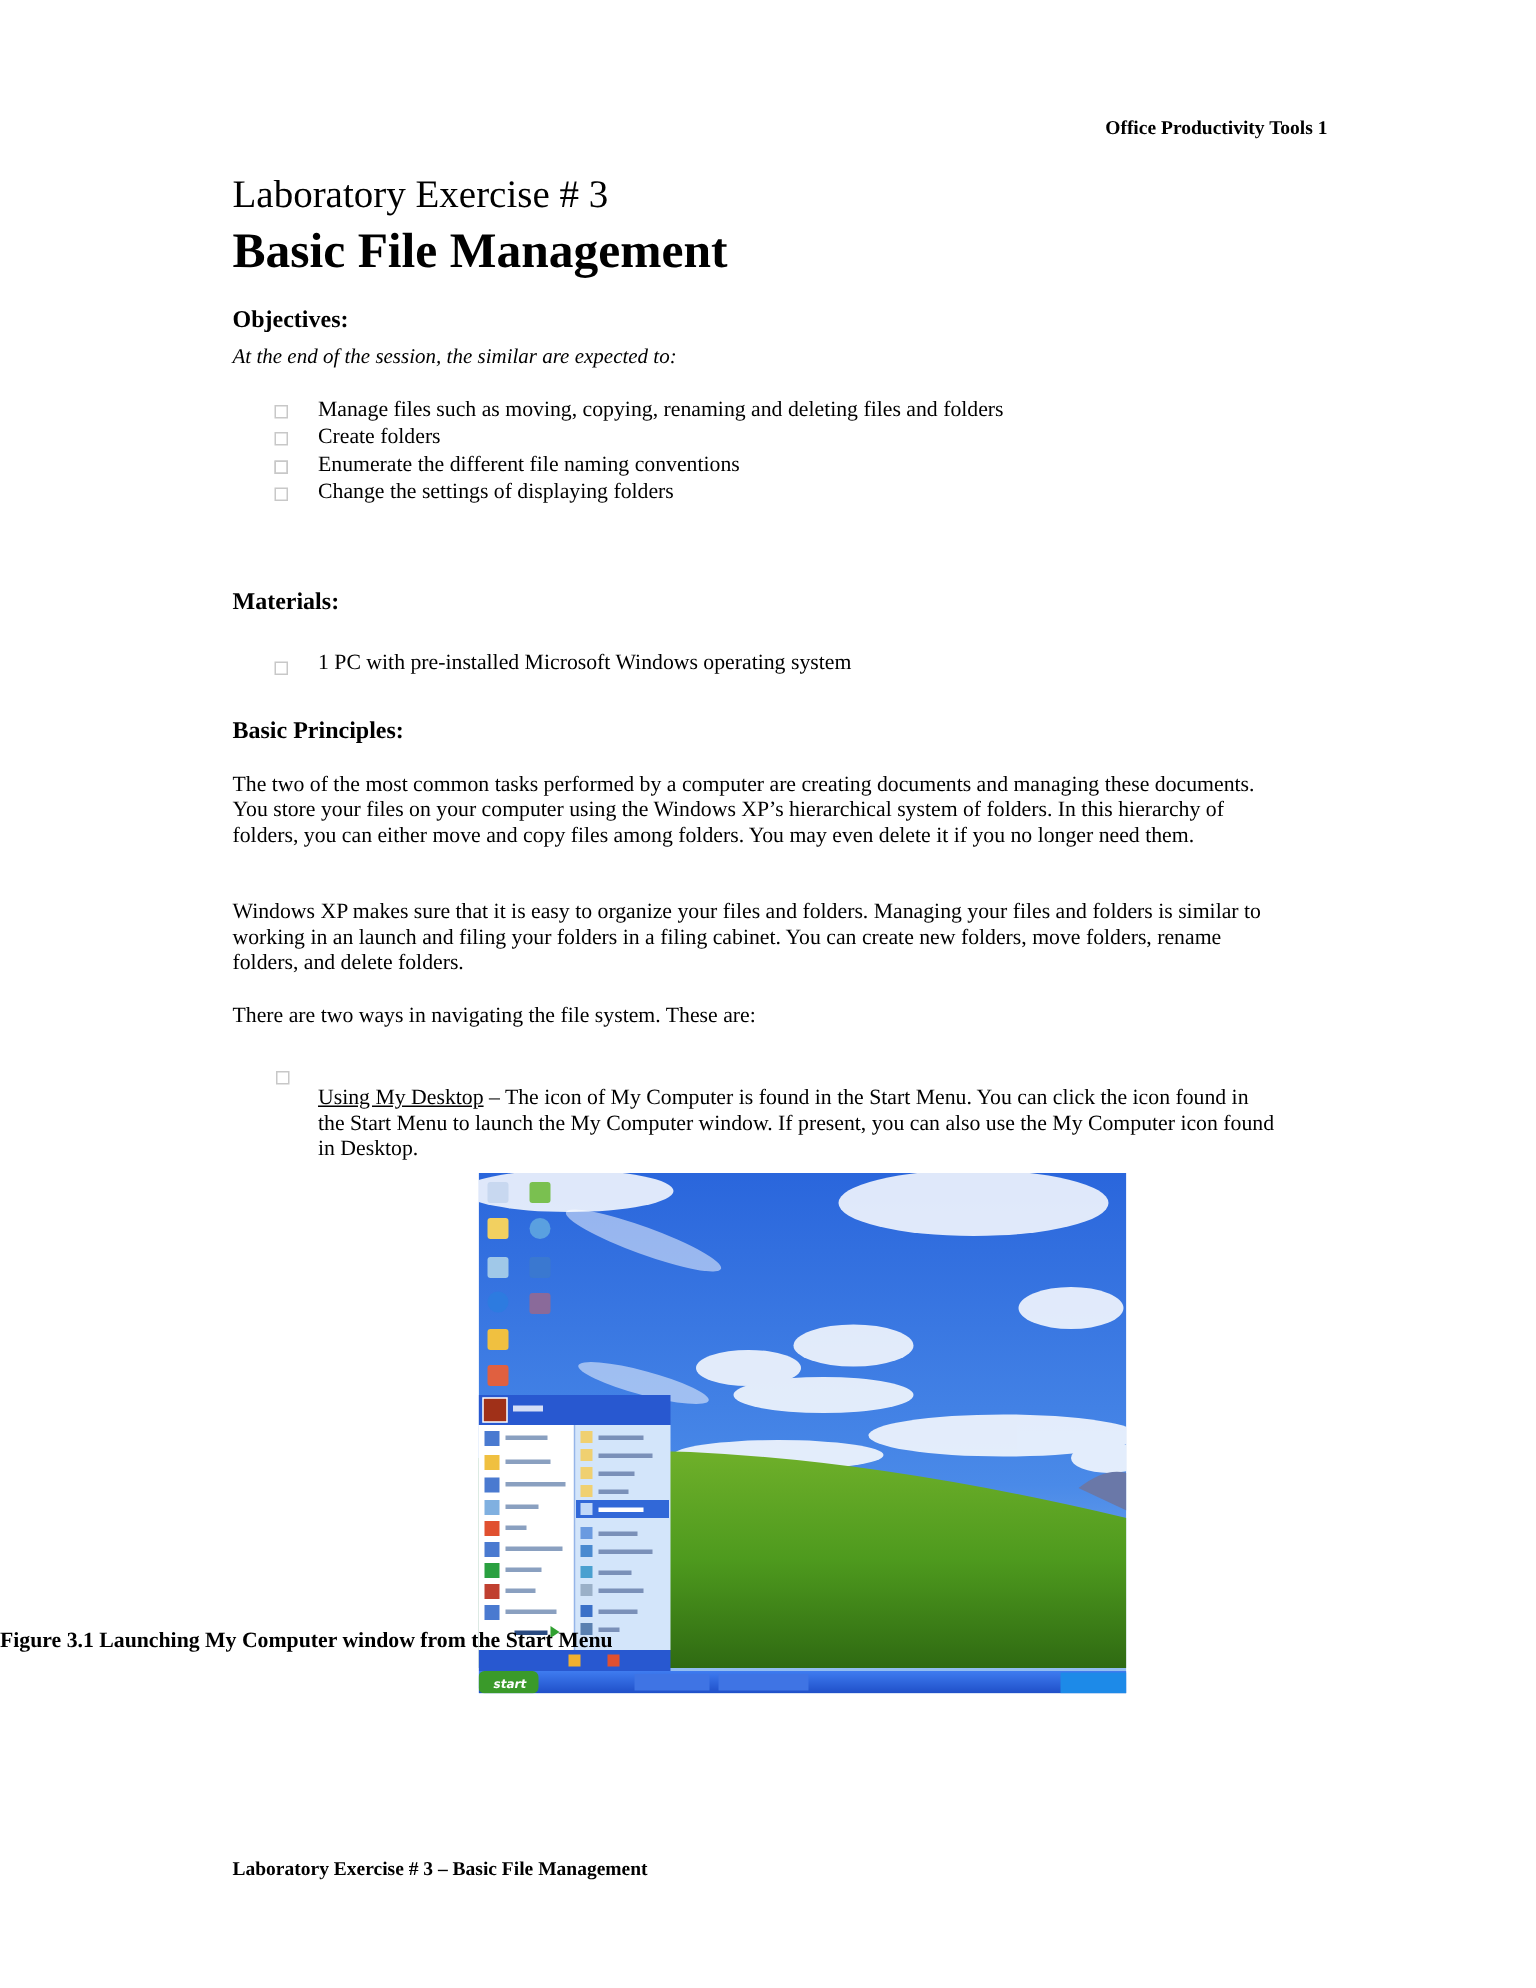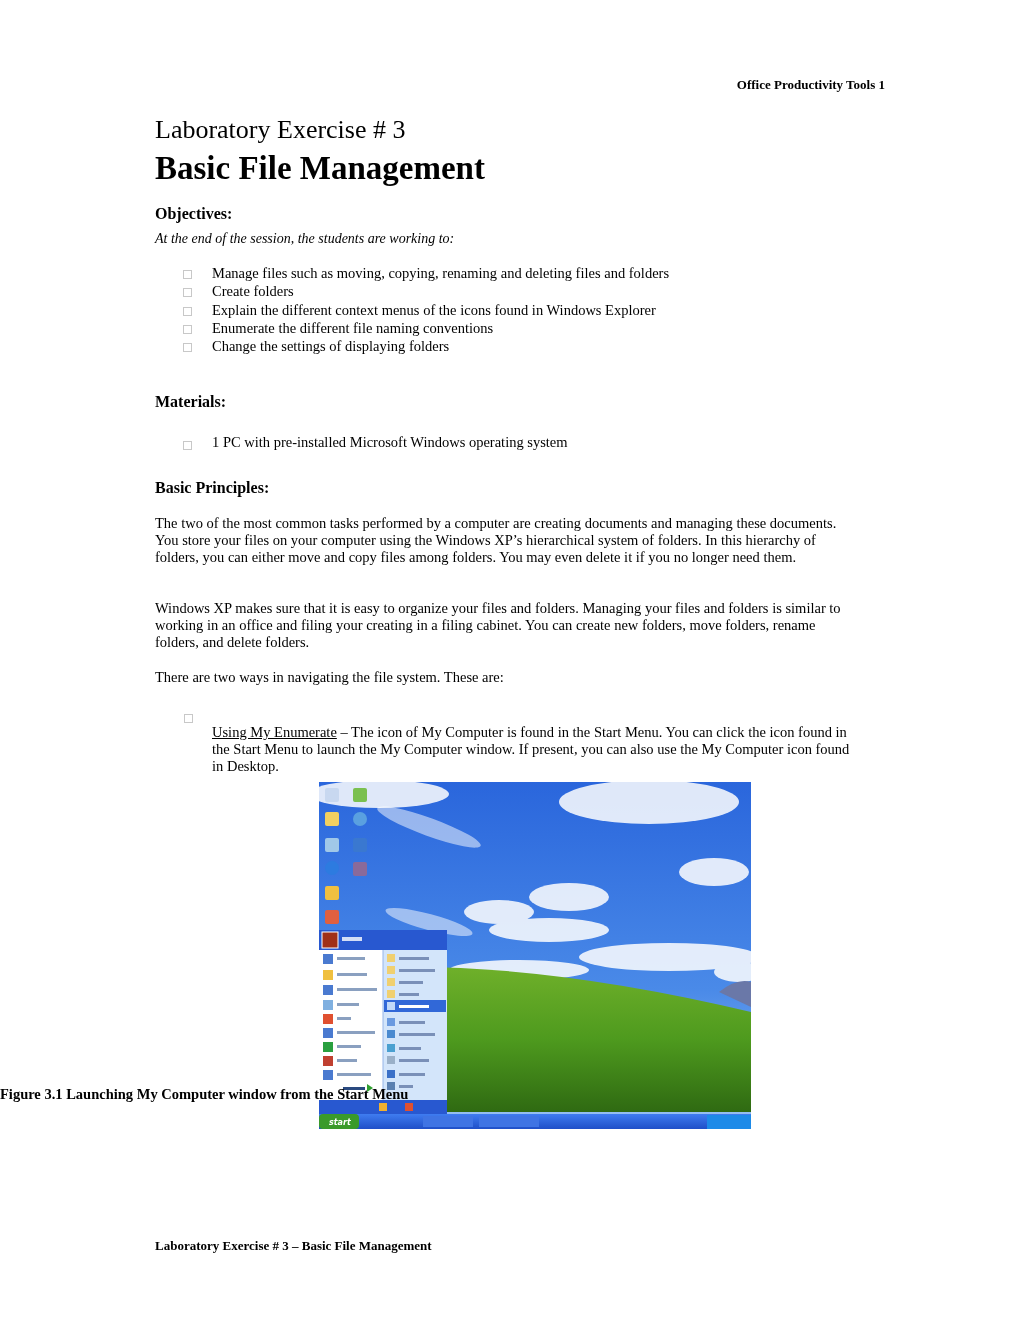--- a/index.html
+++ b/index.html
@@ -22,43 +22,43 @@
 </style>
 </head>
 <body>
 
 <div class="abs header-right">Office Productivity Tools 1</div>
 
 <h2 class="abs lab-title">Laboratory Exercise # 3</h2>
 <h1 class="abs main-title">Basic File Management</h1>
 
 <h3 class="abs sec-head" style="top:205px">Objectives:</h3>
-<div class="abs intro">At the end of the session, the students are working to:</div>
+<div class="abs intro">At the end of the session, the similar are expected to:</div>
 
 <ul class="abs blist" style="top:264px">
   <li><span class="box"></span><span>Manage files such as moving, copying, renaming and deleting files and folders</span></li>
   <li><span class="box"></span><span>Create folders</span></li>
-  <li><span class="box"></span><span>Explain the different context menus of the icons found in Windows Explorer</span></li>
+  <li><span class="box"></span></li>
   <li><span class="box"></span><span>Enumerate the different file naming conventions</span></li>
   <li><span class="box"></span><span>Change the settings of displaying folders</span></li>
 </ul>
 
 <h3 class="abs sec-head" style="top:393px">Materials:</h3>
 <ul class="abs blist" style="top:433px">
   <li><span class="box" style="top:8px"></span><span>1 PC with pre-installed Microsoft Windows operating system</span></li>
 </ul>
 
 <h3 class="abs sec-head" style="top:479px">Basic Principles:</h3>
 
 <p class="abs para" style="top:515px">The two of the most common tasks performed by a computer are creating documents and managing these documents.   You store your files on your computer using the Windows XP’s hierarchical system of folders. In this hierarchy of folders, you can either move and copy files among folders.   You may even delete it if you no longer need them.</p>
-<p class="abs para" style="top:600px">Windows XP makes sure that it is easy to organize your files and folders. Managing your files and folders is similar to working in an office and filing your creating in a filing cabinet. You can create new folders, move folders, rename folders, and delete folders.</p>
+<p class="abs para" style="top:600px">Windows XP makes sure that it is easy to organize your files and folders. Managing your files and folders is similar to working in an launch and filing your folders in a filing cabinet. You can create new folders, move folders, rename folders, and delete folders.</p>
 <p class="abs para" style="top:669px">There are two ways in navigating the file system. These are:</p>
 
 <span class="abs box" style="left:184px; top:714px"></span>
-<p class="abs para" style="left:212px; top:724px; width:640px"><span class="u">Using My Enumerate</span><span> – The icon of My Computer is found in the Start Menu. You can click the icon found in the Start Menu to launch the My Computer window. If present, you can also use the My Computer icon found in Desktop.</span></p>
+<p class="abs para" style="left:212px; top:724px; width:640px"><span class="u">Using My Desktop</span><span> – The icon of My Computer is found in the Start Menu. You can click the icon found in the Start Menu to launch the My Computer window. If present, you can also use the My Computer icon found in Desktop.</span></p>
 
 <div class="abs figure">
   <svg width="432" height="347" viewBox="0 0 432 347" xmlns="http://www.w3.org/2000/svg">
     <defs>
       <linearGradient id="sky" x1="0" y1="0" x2="0" y2="1">
         <stop offset="0" stop-color="#2a66dc"></stop>
         <stop offset="0.6" stop-color="#4a8ae8"></stop>
         <stop offset="1" stop-color="#9cc4f2"></stop>
       </linearGradient>
       <linearGradient id="hill" x1="0" y1="0" x2="0" y2="1">

